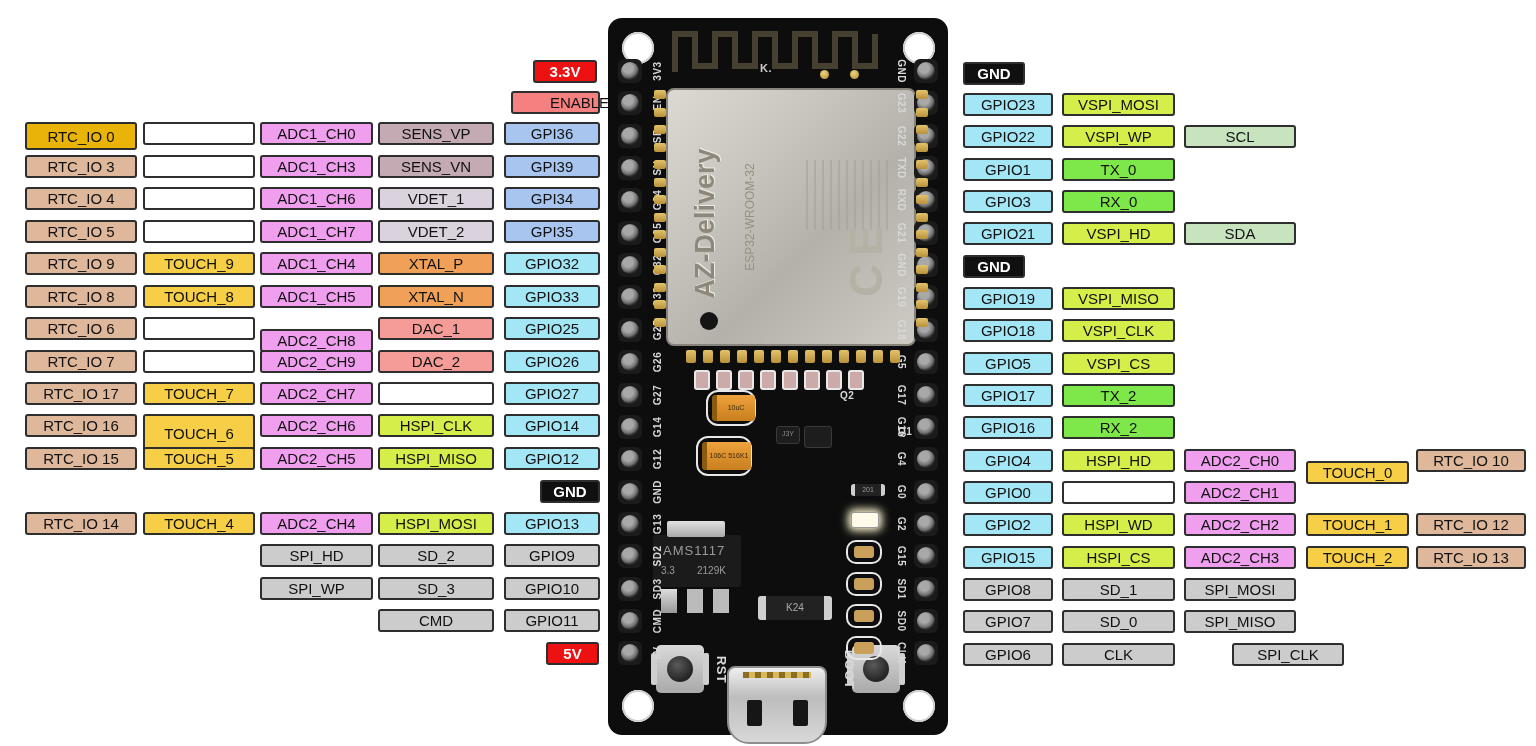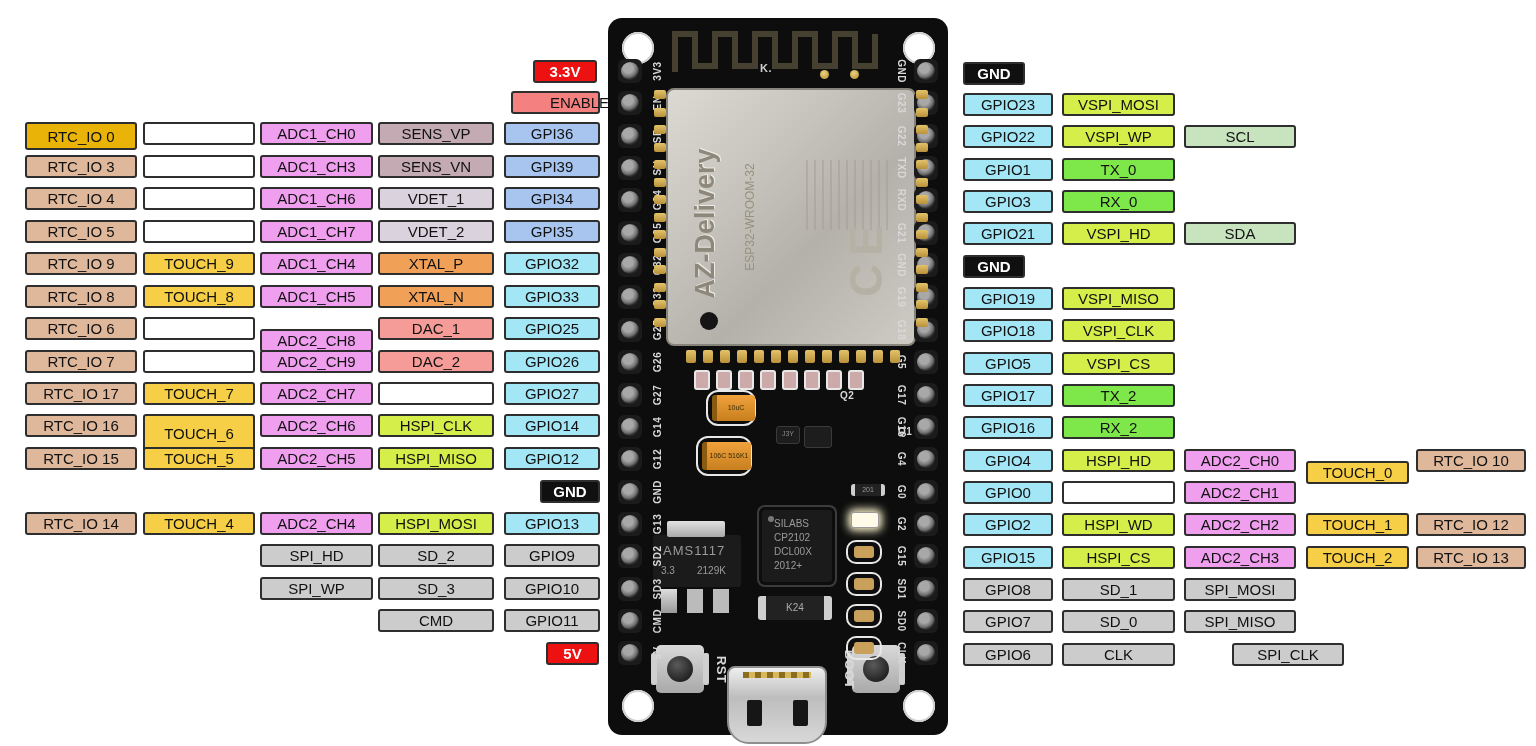--- a/index.html
+++ b/index.html
@@ -67,28 +67,20 @@
     <div class="golddot" style="left:242px;top:52px;width:9px;height:9px;"></div>
 
     <div class="chip" style="left:45px;top:517px;width:88px;height:52px;">
       <div style="position:absolute;left:14px;top:-14px;width:58px;height:16px;background:linear-gradient(#e2e2e2,#aaa);border-radius:2px;"></div>
       <div style="position:absolute;left:8px;top:54px;width:16px;height:24px;background:linear-gradient(#ddd,#999);box-shadow:26px 0 0 #bbb, 52px 0 0 #bbb;"></div>
       <div style="position:absolute;left:10px;top:8px;font-size:13px;letter-spacing:1px;">AMS1117</div>
       <div style="position:absolute;left:8px;top:30px;font-size:10px;">3.3</div>
       <div style="position:absolute;left:44px;top:30px;font-size:10px;">2129K</div>
     </div>
 
-    <div class="chip" style="left:154px;top:492px;width:70px;height:72px;
-         box-shadow:0 0 0 3px #0d0d0d, 0 0 0 5px #3c3c3c;">
-      <div style="position:absolute;left:12px;top:8px;font-size:10px;">SILABS</div>
-      <div style="position:absolute;left:12px;top:22px;font-size:10px;">CP2102</div>
-      <div style="position:absolute;left:12px;top:36px;font-size:10px;">DCL00X</div>
-      <div style="position:absolute;left:12px;top:50px;font-size:10px;">2012+</div>
-      <div style="position:absolute;left:6px;top:6px;width:6px;height:6px;border-radius:50%;background:#777;"></div>
-    </div>
 
     <div class="smd" style="left:150px;top:578px;width:58px;height:24px;background:#222;border-left:8px solid #cfcfcf;border-right:8px solid #cfcfcf;">
       <div style="color:#aaa;font-size:10px;text-align:center;line-height:24px;">K24</div>
     </div>
 
     <div class="outline" style="left:98px;top:372px;width:50px;height:36px;border-radius:12px;">
       <div class="smd" style="left:4px;top:3px;width:38px;height:26px;background:linear-gradient(#f0a23c,#c87f1e);border-left:5px solid #8a5a10;">
         <div style="font-size:7px;color:#3a2a08;text-align:center;line-height:26px;">10uC</div>
       </div>
     </div>

